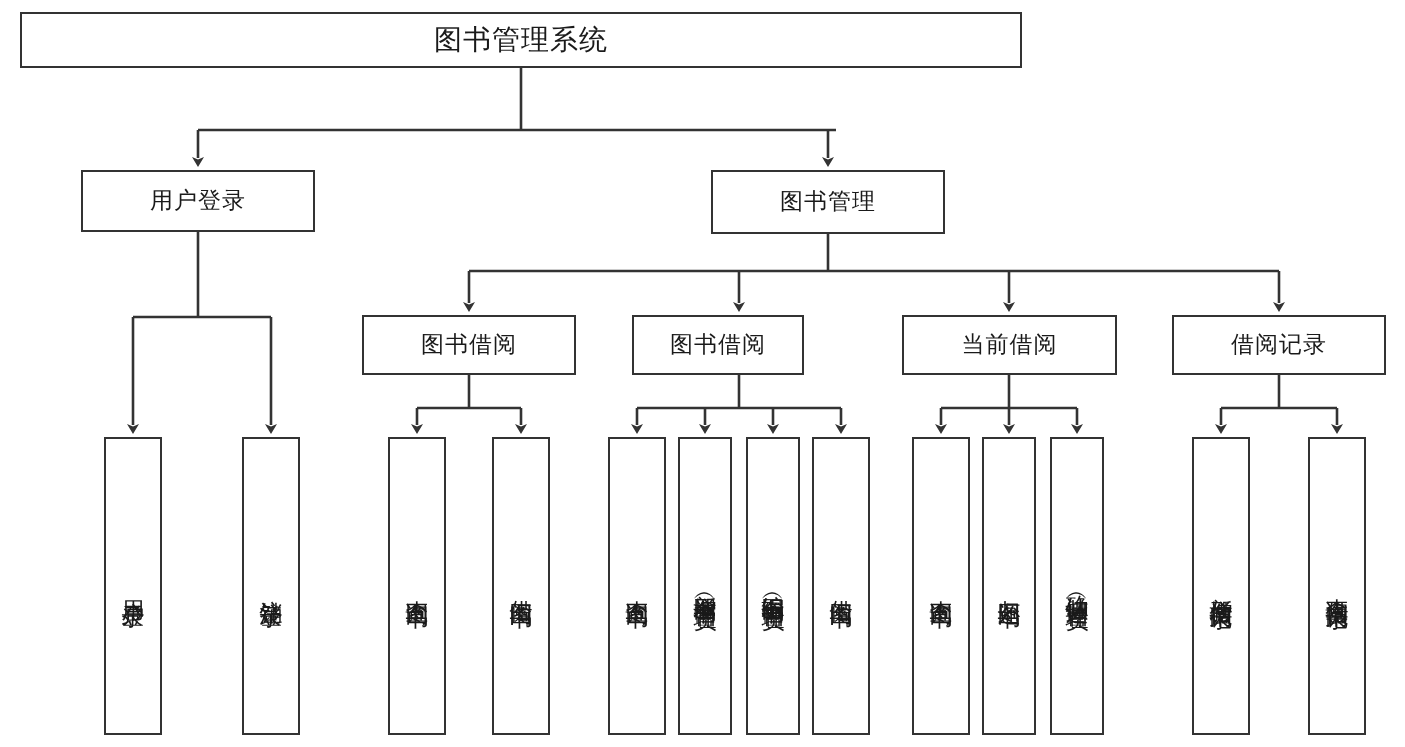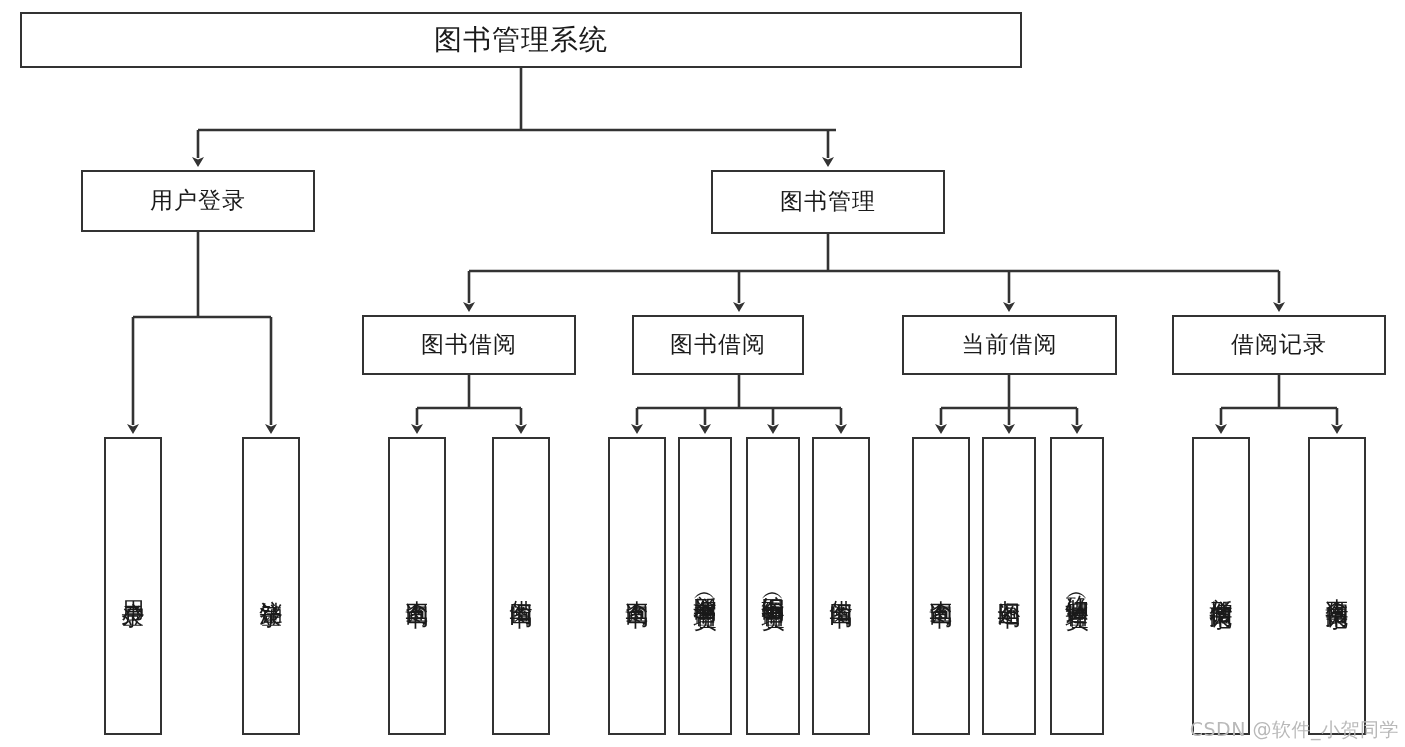--- a/index.html
+++ b/index.html
@@ -154,15 +154,14 @@
     <span class="vtxt">确认归还（管理员）</span>
   </div>
 
   <div class="node node-v" style="left:1192px;top:437px;width:58px;height:298px;">
     <span class="vtxt">新增借阅记录</span>
   </div>
   <div class="node node-v" style="left:1308px;top:437px;width:58px;height:298px;">
     <span class="vtxt">查询借阅记录</span>
   </div>
 
-  <div class="watermark">CSDN @软件_小贺同学</div>
 
 </div>
 
 </body></html>

